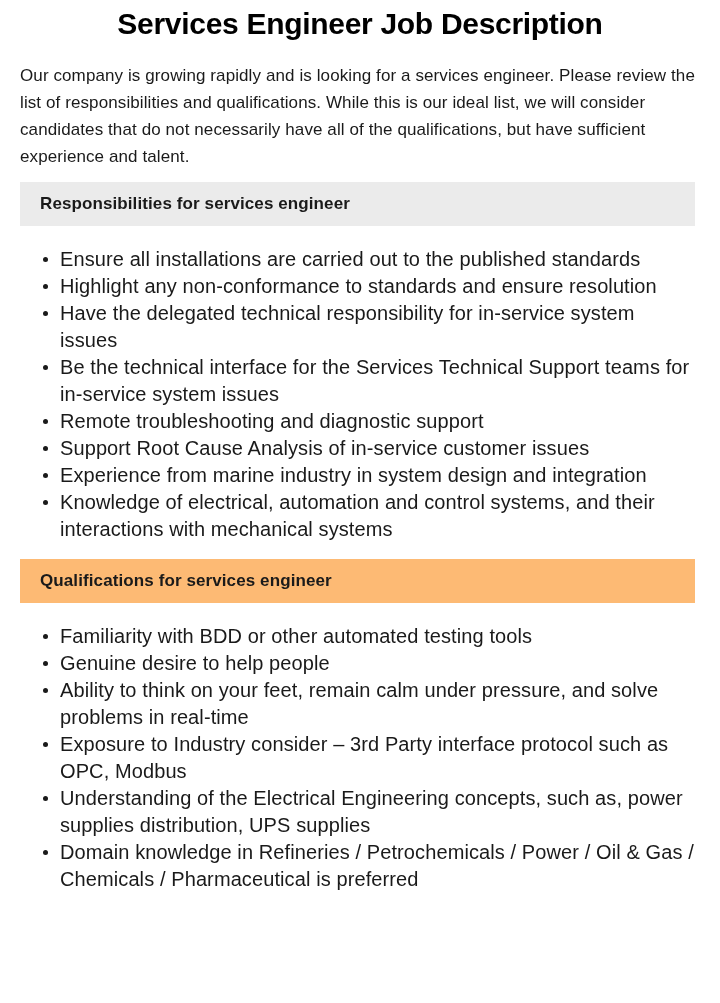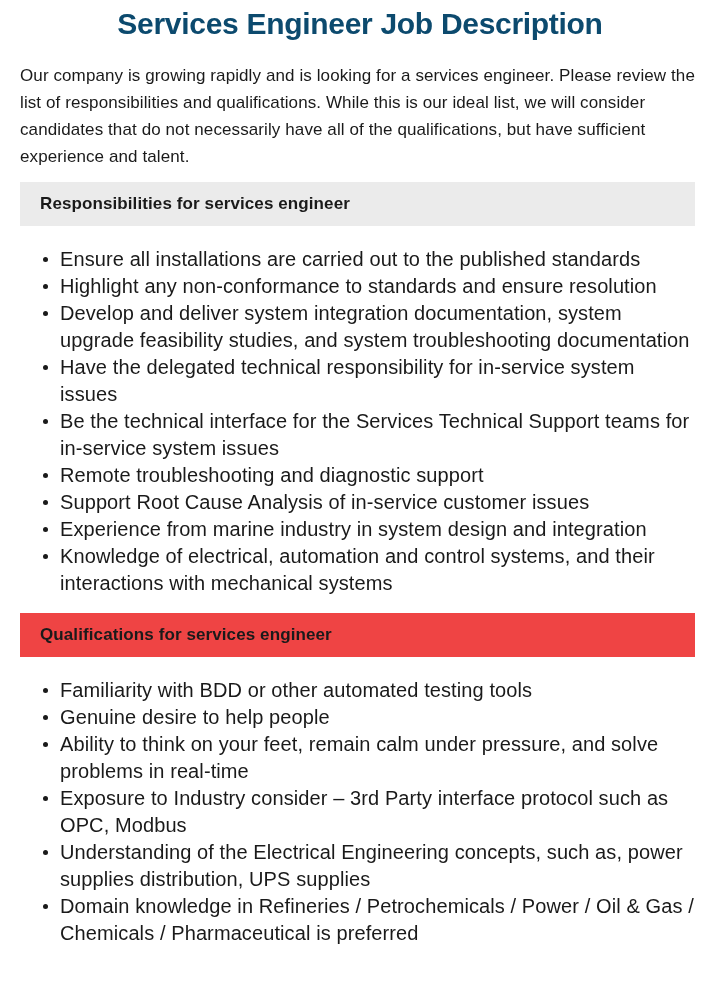--- a/index.html
+++ b/index.html
@@ -16,21 +16,21 @@
     -webkit-font-smoothing: antialiased;
   }
   h1.page-title {
     margin: 0;
     padding-top: 7px;
     font-size: 30px;
     line-height: 34px;
     font-weight: bold;
     text-align: center;
     letter-spacing: -0.3px;
-    color: #0c4a6e;
+    color: #000000;
   }
   .content {
     margin: 0 25px 0 20px;
   }
   p.intro {
     margin: 21px 0 0 0;
     font-size: 17px;
     line-height: 27px;
     letter-spacing: 0.1px;
   }
@@ -77,32 +77,31 @@
 
 <div class="content">
 
   <p class="intro">Our company is growing rapidly and is looking for a services engineer. Please review the list of responsibilities and qualifications. While this is our ideal list, we will consider candidates that do not necessarily have all of the qualifications, but have sufficient experience and talent.</p>
 
   <div>
     <div class="section-header first" style="background: rgb(235, 235, 235);">Responsibilities for services engineer</div>
     <ul class="bullet-list">
         <li>Ensure all installations are carried out to the published standards</li>
         <li>Highlight any non-conformance to standards and ensure resolution</li>
-        <li>Develop and deliver system integration documentation, system upgrade feasibility studies, and system troubleshooting documentation</li>
         <li>Have the delegated technical responsibility for in-service system issues</li>
         <li>Be the technical interface for the Services Technical Support teams for in-service system issues</li>
         <li>Remote troubleshooting and diagnostic support</li>
         <li>Support Root Cause Analysis of in-service customer issues</li>
         <li>Experience from marine industry in system design and integration</li>
         <li>Knowledge of electrical, automation and control systems, and their interactions with mechanical systems</li>
       </ul>
   </div>
 
   <div>
-    <div class="section-header second" style="background: #ef4444;">Qualifications for services engineer</div>
+    <div class="section-header second" style="background: #fdba74;">Qualifications for services engineer</div>
     <ul class="bullet-list">
         <li>Familiarity with BDD or other automated testing tools</li>
         <li>Genuine desire to help people</li>
         <li>Ability to think on your feet, remain calm under pressure, and solve problems in real-time</li>
         <li>Exposure to Industry consider – 3rd Party interface protocol such as OPC, Modbus</li>
         <li>Understanding of the Electrical Engineering concepts, such as, power supplies distribution, UPS supplies</li>
         <li>Domain knowledge in Refineries / Petrochemicals / Power / Oil &amp; Gas / Chemicals / Pharmaceutical is preferred</li>
       </ul>
   </div>
 

